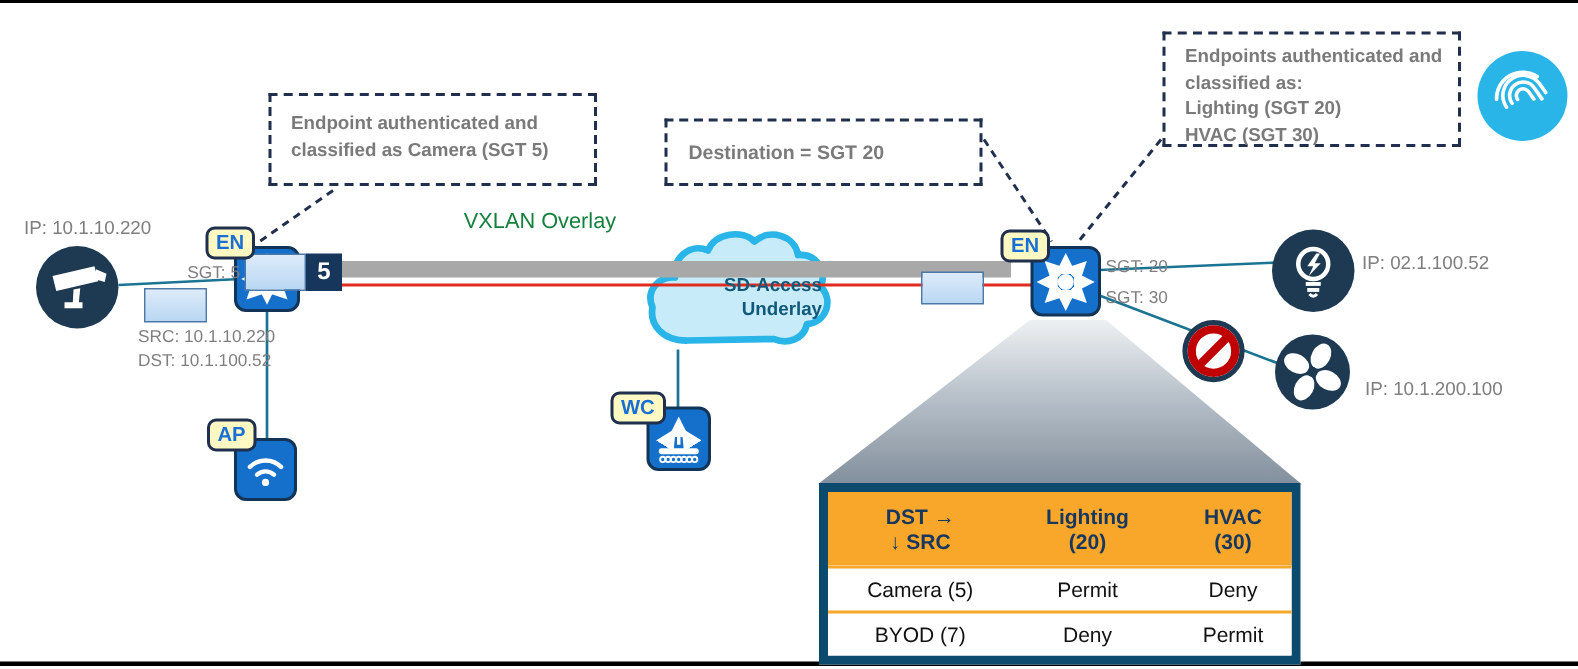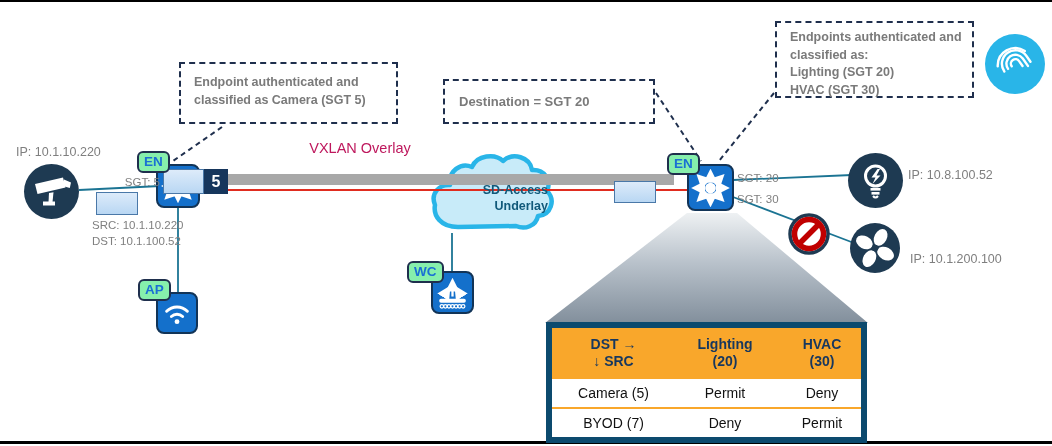--- a/index.html
+++ b/index.html
@@ -2,29 +2,29 @@
 <html><head>
 <meta charset="utf-8">
 <style>
   html,body{margin:0;padding:0;background:#fff;}
   #canvas{position:relative;width:1052px;height:446px;background:#fff;overflow:hidden;
           font-family:"Liberation Sans",sans-serif;}
   .abs{position:absolute;}
   .edge-line{position:absolute;left:0;background:#000;width:1052px;}
   
   .vxlan-bar{position:absolute;left:222px;top:174px;width:452px;height:11px;background:#a8a8a8;z-index:3;}
-  .vxlan-label{position:absolute;left:300px;top:140px;width:120px;text-align:center;color:#be185d;
+  .vxlan-label{position:absolute;left:300px;top:140px;width:120px;text-align:center;color:#15803d;
                font-size:14.5px;z-index:7;}
   
   .callout{position:absolute;background:#fff;border:2px dashed #1f2f4d;color:#7a7a7a;font-weight:bold;
            font-size:12.5px;line-height:17.5px;z-index:8;box-sizing:border-box;}
   
   .node{position:absolute;background:#1470cb;border:2px solid #123457;border-radius:8px;z-index:6;
         box-sizing:border-box;display:flex;align-items:center;justify-content:center;}
-  .badge{position:absolute;background:#86efac;border:2px solid #1f2f4d;border-radius:6px;color:#1a6fd4;
+  .badge{position:absolute;background:#fef9c3;border:2px solid #1f2f4d;border-radius:6px;color:#1a6fd4;
          font-weight:bold;font-size:13.5px;padding:1px 5px;z-index:9;line-height:16px;}
   
   .ep-circle{position:absolute;background:#1e3a52;border-radius:50%;z-index:6;display:flex;
              align-items:center;justify-content:center;}
   .ip-label,.sgt-label,.pkt-label{position:absolute;color:#7f7f7f;font-weight:normal;z-index:7;white-space:nowrap;}
   .ip-label{font-size:12.5px;}
   .sgt-label{font-size:11.5px;}
   .pkt-label{font-size:11.5px;}
   
   .packet{position:absolute;background:linear-gradient(180deg,#ddebfa,#b9d7f3);border:1.5px solid #4a78a8;
@@ -202,21 +202,21 @@
 
   <div class="ep-circle" style="left:848px;top:153px;width:55px;height:55px;">
     <svg class="icon-svg" width="55" height="55" viewBox="0 0 55 55">
       <circle cx="27.5" cy="23" r="10" fill="none" stroke="#fff" stroke-width="3"></circle>
       <path d="M29.5 16 L23.5 24.5 L27.5 24.5 L24.5 31 L32.5 22.5 L28.5 22.5 L32 16 Z" fill="#fff"></path>
       <rect x="22.5" y="35" width="10" height="2.6" fill="#fff"></rect>
       <rect x="23.5" y="39" width="8" height="2.6" fill="#fff"></rect>
       <path d="M25 43 q2.5 3 5 0" stroke="#fff" stroke-width="2" fill="none"></path>
     </svg>
   </div>
-  <div class="ip-label" style="left:908px;top:168px;">IP: 10.8.100.52</div>
+  <div class="ip-label" style="left:908px;top:168px;">IP: 02.1.100.52</div>
 
   <div class="ep-circle" style="left:850px;top:223px;width:50px;height:50px;">
     <svg class="icon-svg" width="50" height="50" viewBox="0 0 48 48">
       <g fill="#fff" transform="rotate(28 24 24)">
         <ellipse cx="24" cy="12.5" rx="6" ry="8.5"></ellipse>
         <ellipse cx="35.5" cy="24" rx="8.5" ry="6"></ellipse>
         <ellipse cx="24" cy="35.5" rx="6" ry="8.5"></ellipse>
         <ellipse cx="12.5" cy="24" rx="8.5" ry="6"></ellipse>
       </g>
       <circle cx="24" cy="24" r="3.2" fill="#1e3a52"></circle>

